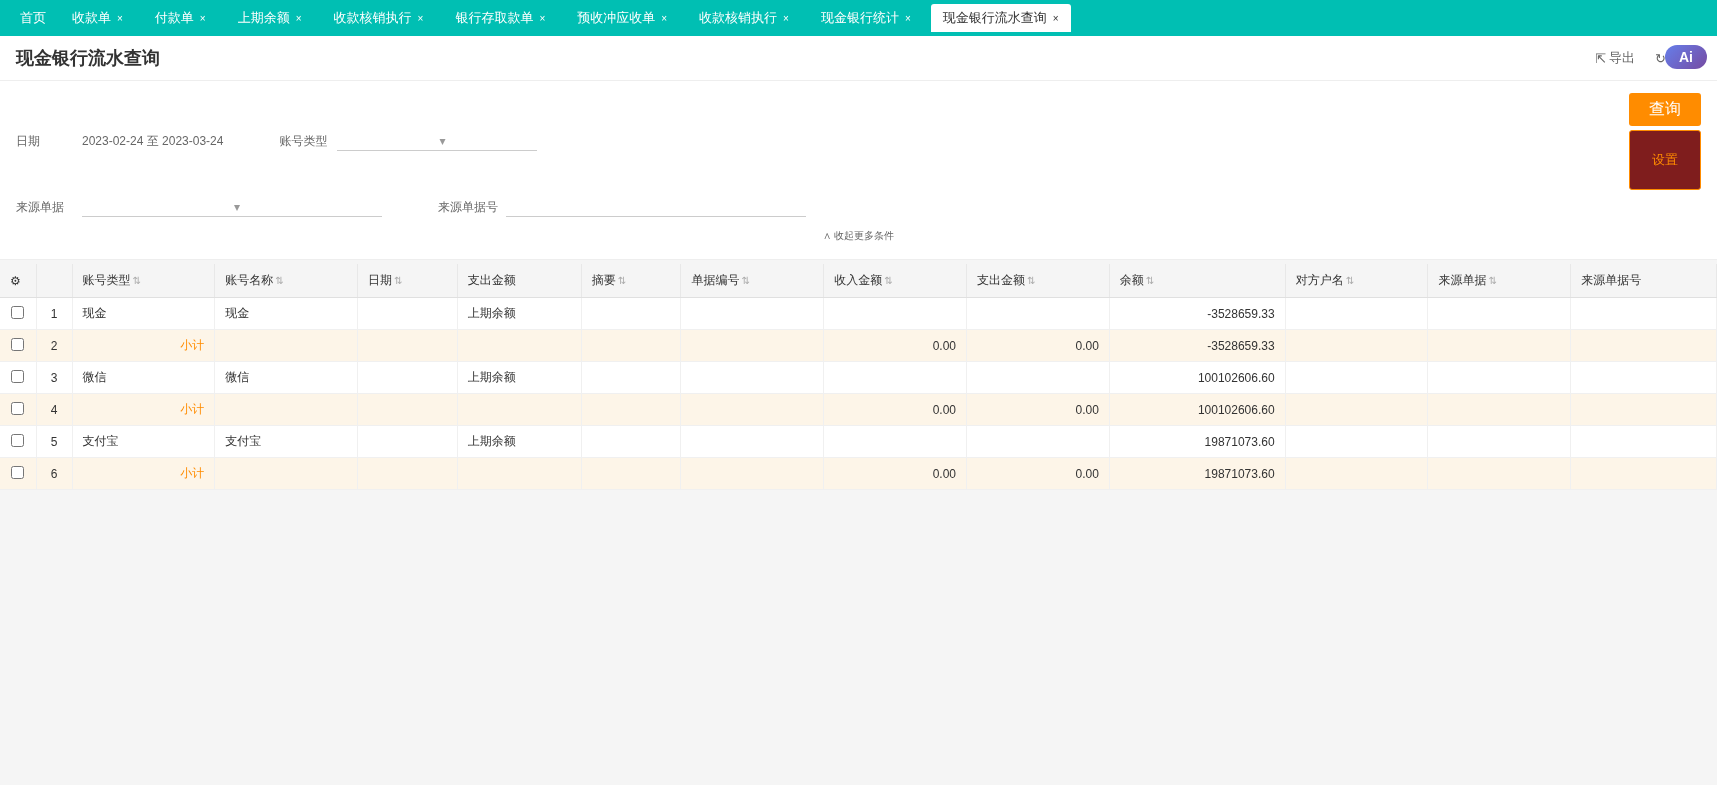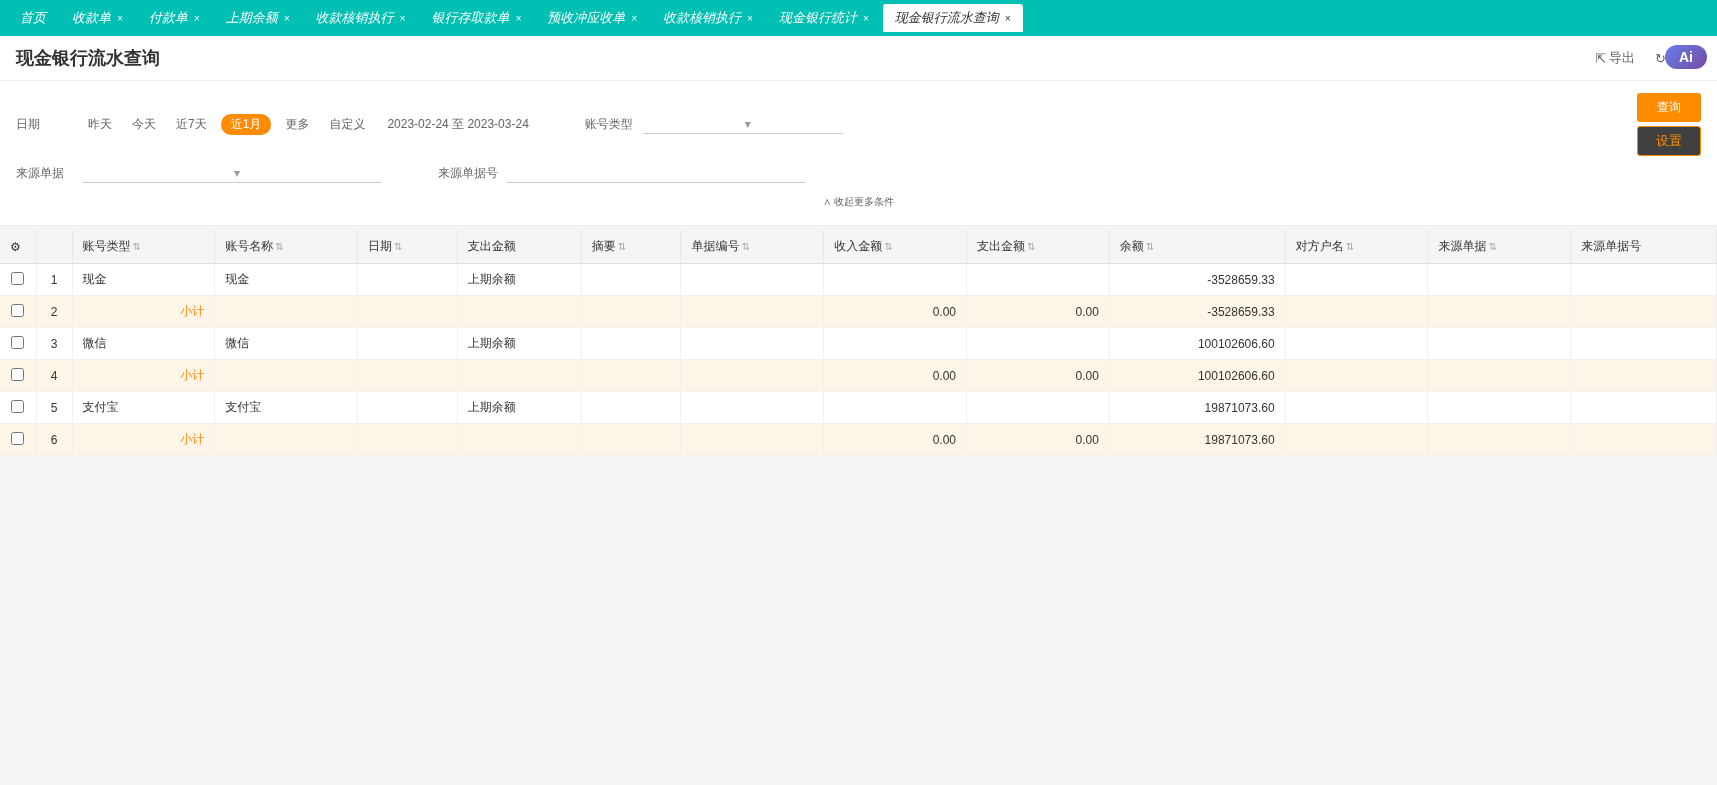--- a/index.html
+++ b/index.html
@@ -19,21 +19,20 @@
       color: #fff;
       padding: 0 12px;
       cursor: pointer;
       white-space: nowrap;
       font-size: 13px;
       display: flex;
       align-items: center;
       gap: 4px;
       border-radius: 3px 3px 0 0;
       height: 28px;
-      font-style: italic;
     }
     .nav-item.active { background: #fff; color: #333; }
     .nav-item .close-x { font-size: 10px; color: inherit; margin-left: 2px; }
     .nav-home { font-size: 13px; }
 
     
     .page-header {
       background: #fff;
       padding: 10px 16px;
       display: flex;
@@ -82,25 +81,25 @@
     }
     .ellipsis-btn { color: #999; cursor: pointer; padding: 0 4px; letter-spacing: 1px; }
 
     .collapse-bar {
       text-align: center; padding: 4px; color: #666; cursor: pointer; font-size: 10px;
     }
 
     
     .query-btn {
       background: #ff8c00; color: #fff; border: none; border-radius: 3px;
-      padding: 6px 20px; cursor: pointer; font-size: 12px;
+      padding: 6px 20px; cursor: pointer; font-size: 16px;
     }
     .settings-btn {
-      background: #404040; color: #ff8c00; border: 1px solid #ff8c00; border-radius: 3px;
-      padding: 5px 16px; cursor: pointer; font-size: 13px;
+      background: #7f1d1d; color: #ff8c00; border: 1px solid #ff8c00; border-radius: 3px;
+      padding: 20px 16px; cursor: pointer; font-size: 13px;
     }
     .btn-group { display: flex; flex-direction: column; gap: 4px; }
 
     
     .table-area { background: #fff; margin-top: 4px; }
     .data-table { width: 100%; border-collapse: collapse; font-size: 12px; }
     .data-table th {
       background: #f5f5f5; padding: 8px 10px; text-align: left;
       border-bottom: 1px solid #e0e0e0; border-right: 1px solid #e8e8e8;
       color: #333; font-weight: normal; white-space: nowrap;
@@ -124,21 +123,21 @@
       color: #fff; border-radius: 20px; padding: 4px 14px;
       font-size: 14px; font-weight: bold; cursor: pointer;
       z-index: 100;
     }
   </style>
 </head>
 <body>
 
 <div class="top-nav">
   <div class="nav-item nav-home">首页</div>
-  <div id="nav-tabs-container" style="display: flex; gap: 2px;">
+  <div id="nav-tabs-container" style="display: flex; gap: 8px;">
       <div class="nav-item">
         <span>收款单</span>
         <span class="close-x">×</span>
       </div>
       <div class="nav-item">
         <span>付款单</span>
         <span class="close-x">×</span>
       </div>
       <div class="nav-item">
         <span>上期余额</span>
@@ -182,28 +181,20 @@
       <span>↻</span>
       <span>刷新</span>
     </div>
   </div>
 </div>
 
 <div class="filter-area">
   <div class="filter-row">
 
     <div class="filter-label">日期</div>
-    <div class="date-options">
-      <span id="date-btn-0" class="date-btn">昨天</span>
-      <span id="date-btn-1" class="date-btn">今天</span>
-      <span id="date-btn-2" class="date-btn">近7天</span>
-      <span id="date-btn-3" class="date-btn active">近1月</span>
-      <span id="date-btn-4" class="date-btn">更多</span>
-      <span id="date-btn-5" class="date-btn">自定义</span>
-    </div>
     <div style="display:flex;flex-direction:column;margin-left:0;">
       <div class="date-range">2023-02-24 至 2023-03-24</div>
     </div>
 
     <div style="display:flex;align-items:center;gap:8px;margin-left:40px;">
       <div class="filter-label">账号类型</div>
       <div class="filter-select" style="min-width:200px;">
         <span></span>
         <span style="color:#999;">▾</span>
       </div>

